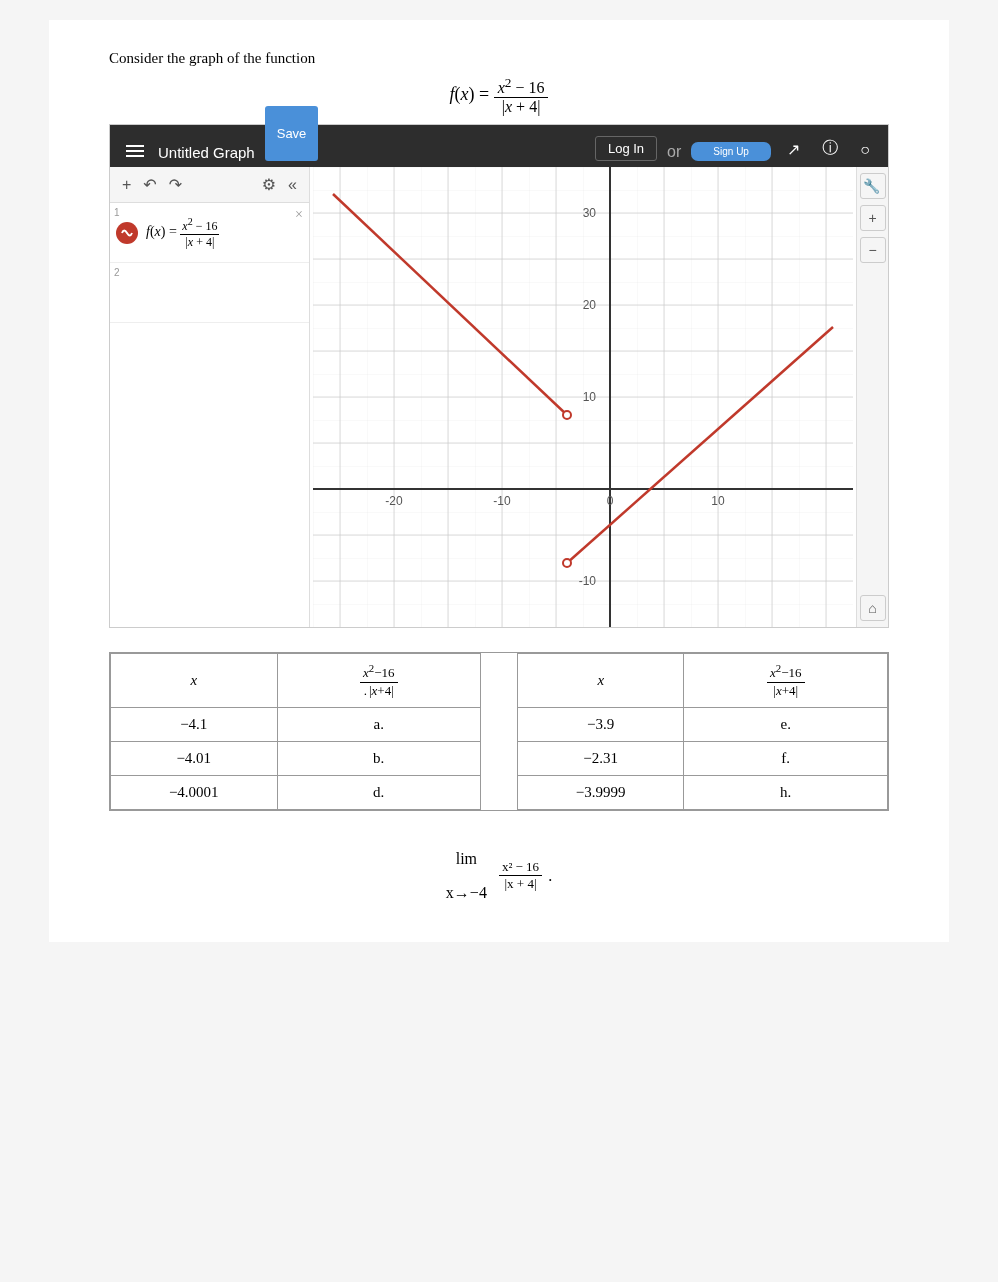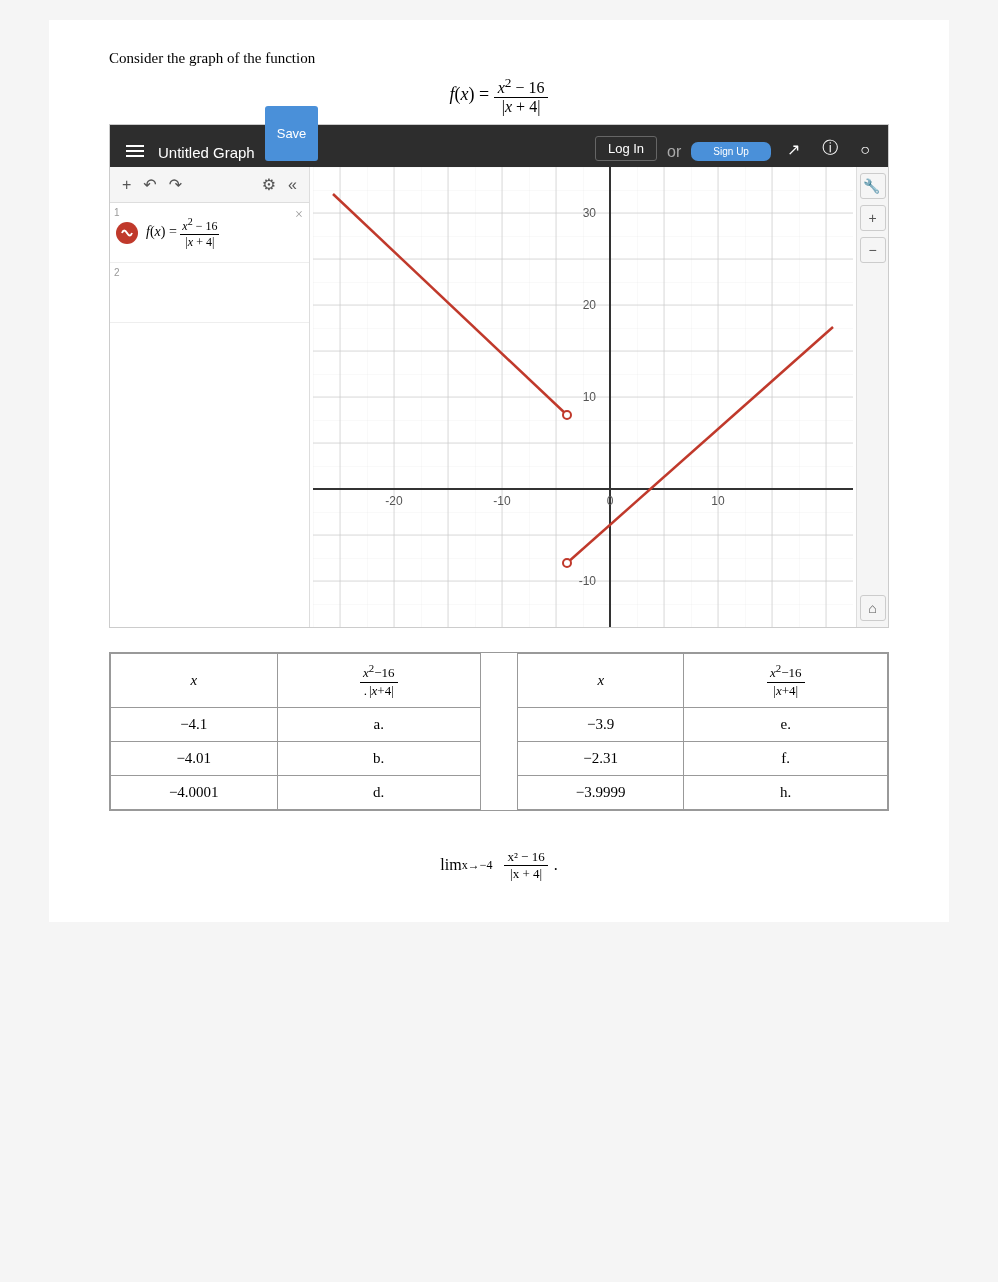--- a/index.html
+++ b/index.html
@@ -474,23 +474,23 @@
           </tr>
         </tbody>
       </table>
     </div>
   </div>
 
   <div class="part-b-section">
 
     <div class="limit-display">
       <span class="limit-expr">
-        <span style="display:inline-flex;flex-direction:row;align-items:center;vertical-align:bottom;font-size:16px;">
+        <span style="display:inline-flex;flex-direction:column;align-items:center;vertical-align:bottom;font-size:16px;">
           <span style="font-size:16px;">lim</span>
-          <span style="font-size:12px;">x→−4</span>
+          <span style="font-size:16px;margin-top:16px;">x→−4</span>
         </span>
         <span style="margin-left:6px;">
           <span class="frac" style="font-size:16px;">
             <span class="num">x² − 16</span>
             <span class="den">|x + 4|</span>
           </span>
         </span>
         <span style="font-size:16px;">.</span>
       </span>
     </div>

